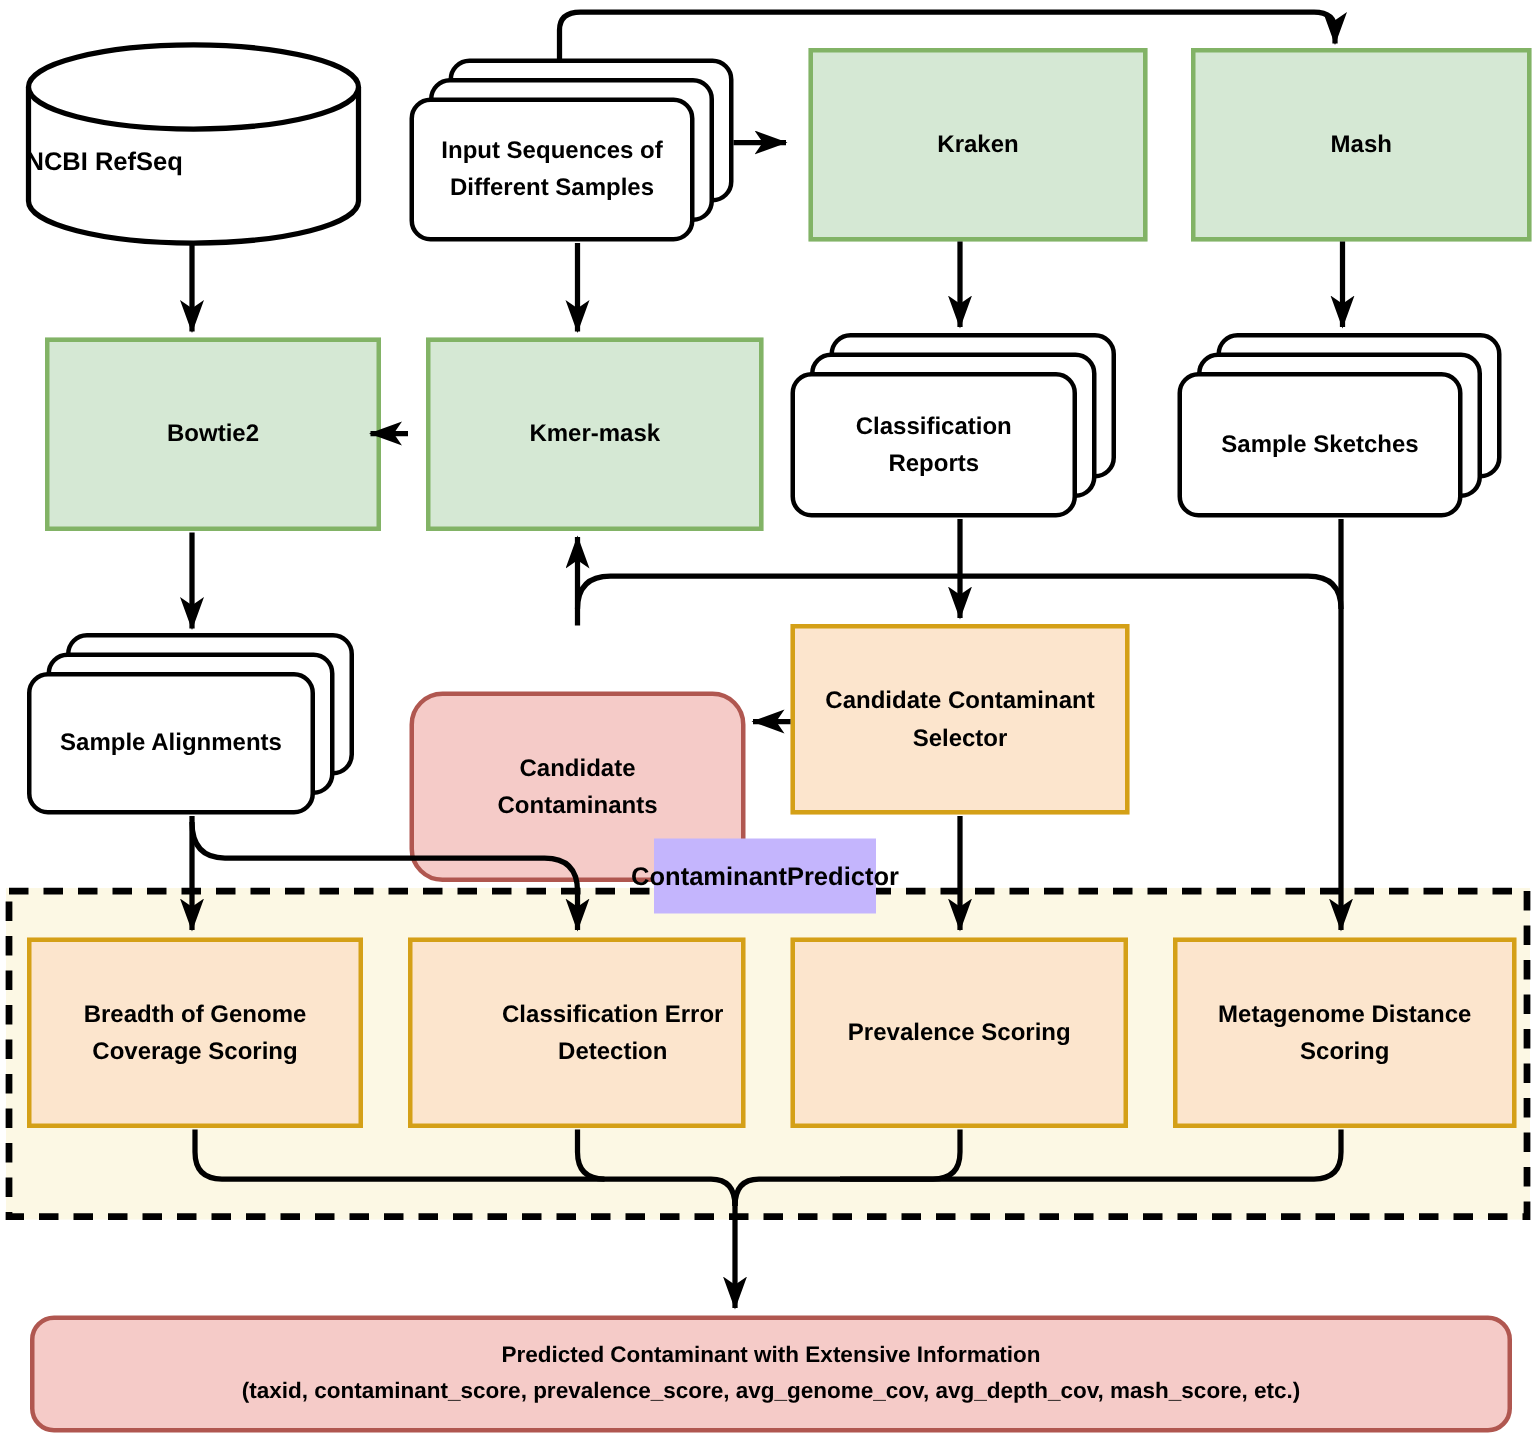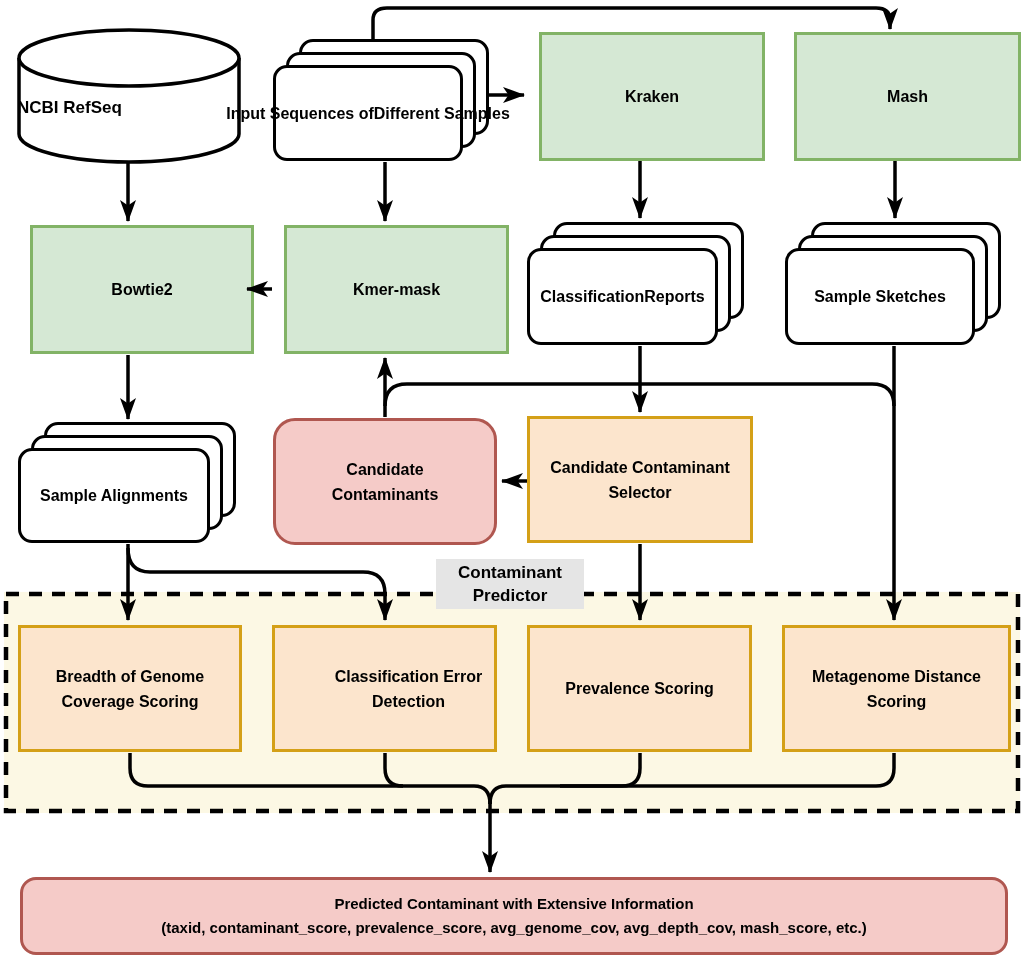--- a/index.html
+++ b/index.html
@@ -13,35 +13,35 @@
     text-align:center;font-size:16px;line-height:25px;box-sizing:border-box;
   }
   .line{display:block;white-space:nowrap;}
   .process{background:var(--green_fill);border:3px solid var(--green_border);margin-left:12px;}
   .scoring{background:var(--orange_fill);border:3.5px solid var(--orange_border);}
   .pinkbox{background:var(--pink_fill);border:3.5px solid var(--pink_border);}
   .stack{position:absolute;}
   .card{
     position:absolute;background:#fff;border:3.5px solid #000;border-radius:14px;box-sizing:border-box;
   }
-  .card-front{display:flex;flex-direction:row;align-items:center;justify-content:center;
+  .card-front{display:flex;flex-direction:column;align-items:center;justify-content:center;
     text-align:center;font-size:16px;line-height:25px;}
   #predictor-bg{
     left:4px;top:592px;width:1016px;height:221px;background:var(--predictor_bg);box-sizing:border-box;
   }
   #predictor-label{
-    left:436px;top:559px;width:148px;height:50px;background:#e5e5e5;z-index:3;
-    display:flex;flex-direction:column;align-items:center;justify-content:center;
+    left:436px;top:559px;width:148px;height:50px;background:#c4b5fd;z-index:3;
+    display:flex;align-items:center;justify-content:center;
     font-size:17px;line-height:23px;text-align:center;
   }
   #final-box{
     left:20px;top:877px;width:988px;height:78px;border-radius:16px;z-index:2;
     font-size:15px;line-height:24px;
   }
-  #candidate-contaminants{border-radius:22px;}
+  #candidate-contaminants{border-radius:22px;margin-top:43px;}
   #cyl-label{
     left:17px;top:88px;width:224px;height:40px;display:flex;align-items:center;
     font-size:17px;z-index:2;
   }
   svg{position:absolute;left:0;top:0;}
   #dashed-layer{z-index:1;}
   .node,.stack{z-index:2;}
   #connector-layer{z-index:4;}
 </style>
 </head>

